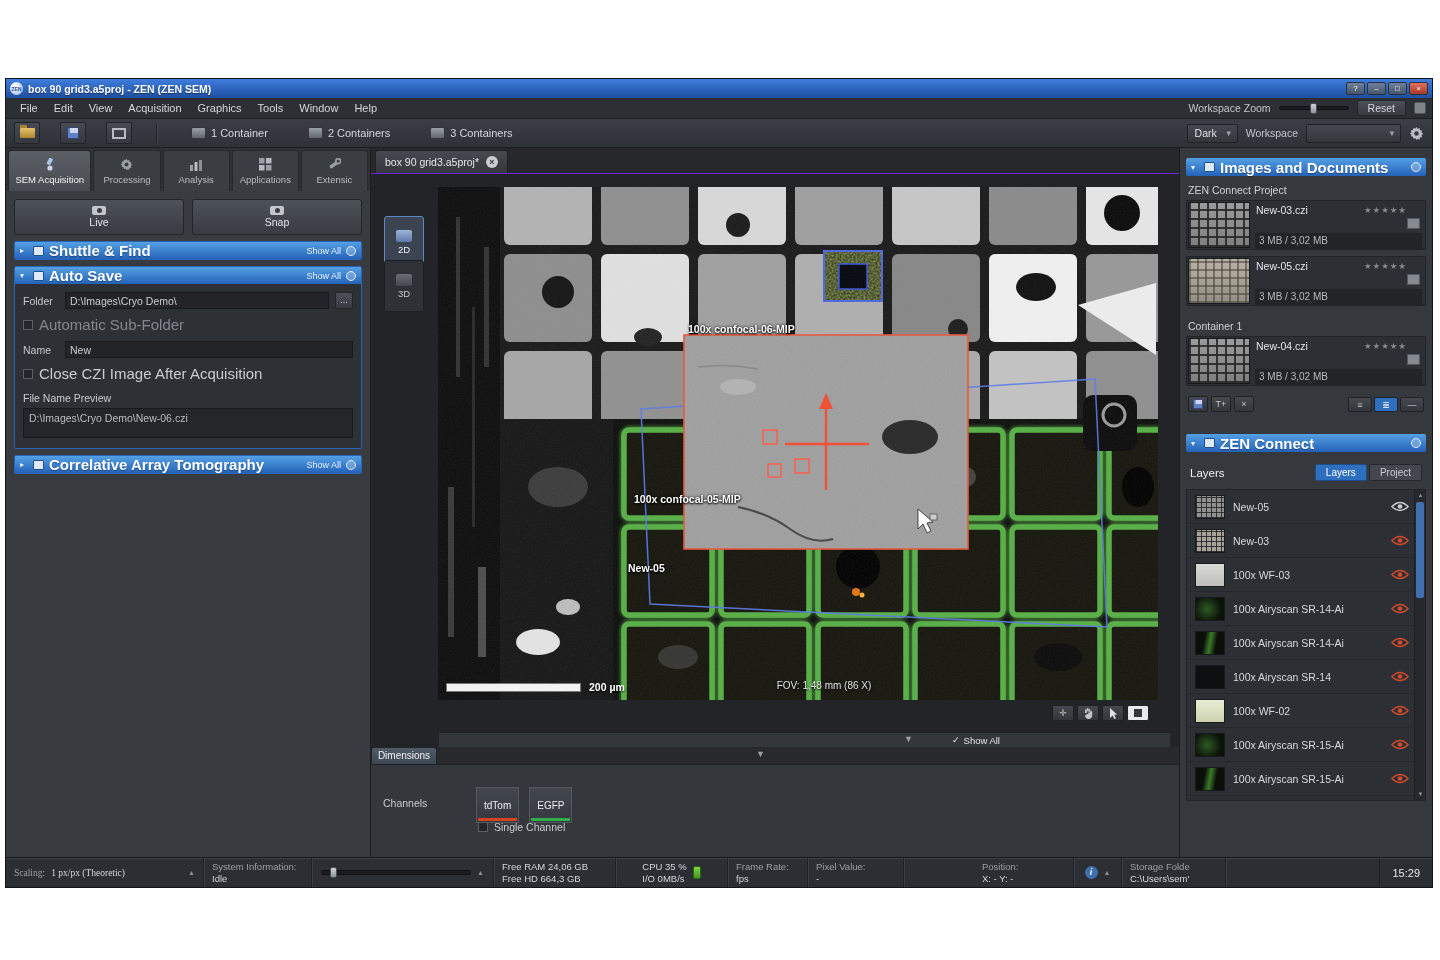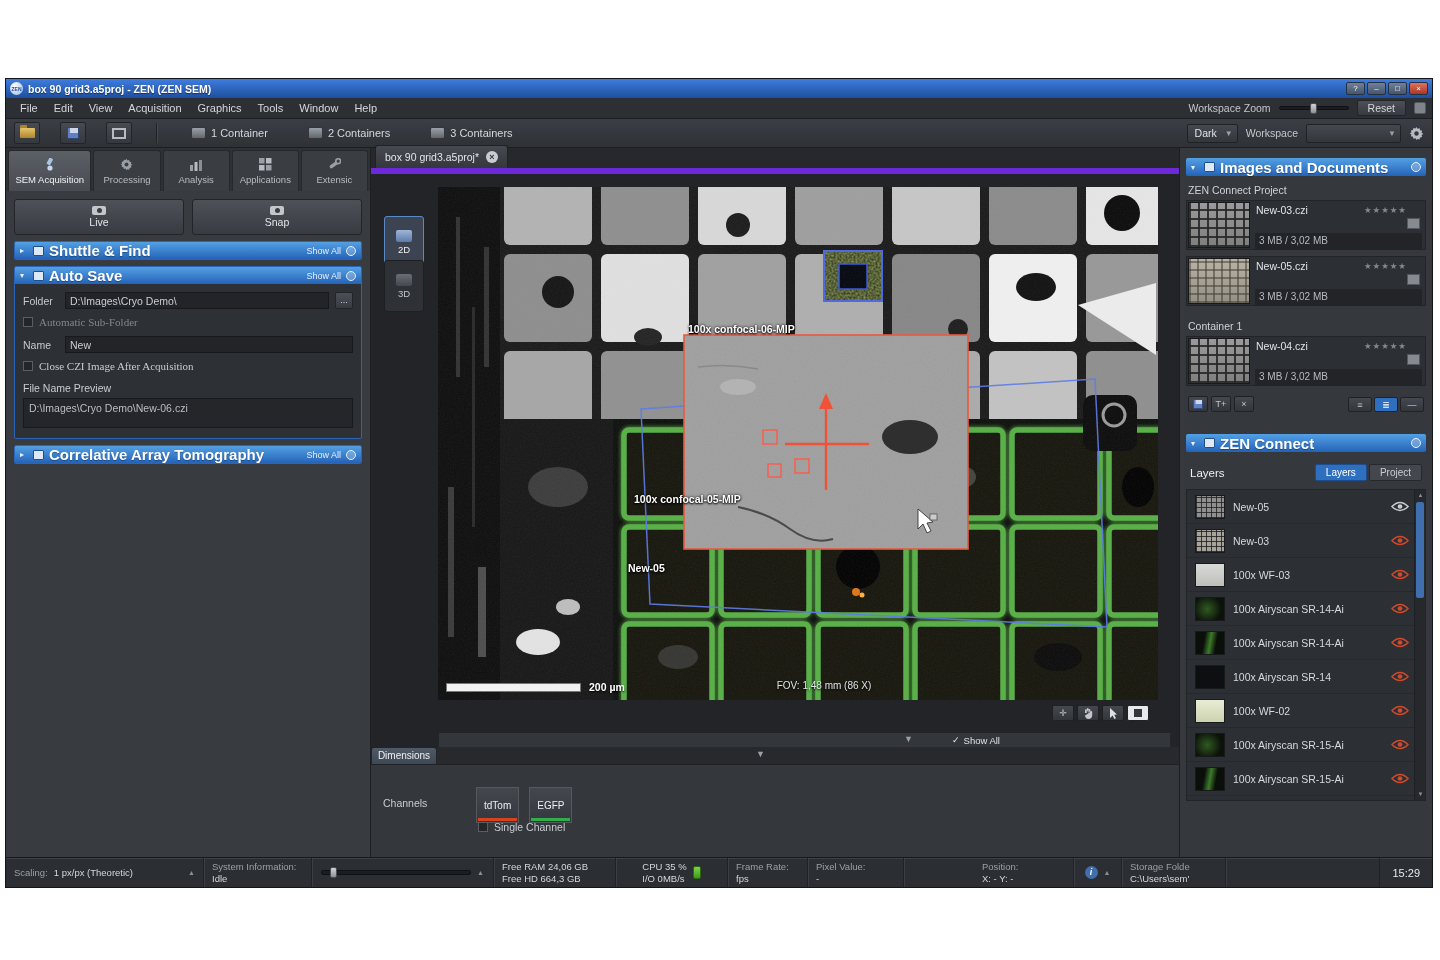--- a/index.html
+++ b/index.html
@@ -64,27 +64,27 @@
   .showall-txt{font-size:9px;color:#e7eefb;}
   .sec-badge{width:10px;height:10px;border:1px solid #e7eefb;border-radius:50%;background:rgba(255,255,255,.25);}
   .sec-body{background:#2d3035;padding:8px 8px 10px 8px;}
   .form-row{display:flex;align-items:center;gap:6px;margin-bottom:7px;}
   .form-label{width:36px;color:#c6cacf;font-size:10.5px;}
   .text-input{flex:1;height:17px;background:#222428;border:1px solid #17191c;color:#c9ccd1;font-size:10.5px;padding:0 4px;font-family:"Liberation Sans",sans-serif;}
   .browse-btn{width:18px;height:17px;background:linear-gradient(#4b4f56,#383c42);border:1px solid #222428;color:#d4d7db;font-size:9px;line-height:15px;text-align:center;border-radius:2px;}
   .check-row{display:flex;align-items:center;gap:6px;margin:6px 0;}
   .cb{width:10px;height:10px;background:#24262a;border:1px solid #5a5e64;flex:0 0 auto;}
   .check-row.disabled span{color:#83878e;}
-  .check-row span{color:#c9ccd1;font-size:11px;font-family:Liberation Serif, serif;}
+  .check-row span{color:#c9ccd1;font-size:15px;}
   .plain-label{color:#c9ccd1;font-size:10.5px;margin:10px 0 4px 0;}
   .preview-box{height:30px;background:#24262a;border:1px solid #17191c;color:#b9bdc2;font-size:10.5px;padding:3px 5px;}
 
   
   .center{flex:1 1 auto;display:flex;flex-direction:column;min-width:0;background:#26282c;}
-  .doc-tabbar{height:26px;background:#26282c;border-bottom:6px solid #6d28d9;display:flex;align-items:flex-end;padding-left:4px;flex:0 0 auto;}
+  .doc-tabbar{height:26px;background:#26282c;border-bottom:1px solid #6d28d9;display:flex;align-items:flex-end;padding-left:4px;flex:0 0 auto;}
   .doc-tab{height:23px;background:linear-gradient(#46494f,#34373c);border:1px solid #1f2125;border-bottom:none;border-radius:3px 3px 0 0;display:flex;align-items:center;gap:7px;padding:0 9px;color:#e3e5e8;font-size:10.5px;}
   .tab-close{width:12px;height:12px;border-radius:50%;background:#caccd0;color:#34373c;font-size:9px;line-height:12px;text-align:center;font-weight:bold;}
   .workspace{position:relative;height:573px;background:#222428;flex:0 0 auto;}
   .view-btn{position:absolute;left:13px;width:40px;height:52px;border-radius:3px;display:flex;flex-direction:column;align-items:center;justify-content:center;gap:2px;color:#c3c7cc;font-size:9.5px;background:#2e3136;border:1px solid #1d1f23;}
   .view-btn.active{background:#3b4450;border-color:#5a89c8;color:#eef1f5;}
   .v-ico{width:16px;height:12px;border-radius:2px;}
   .v2d{background:linear-gradient(#9fb6d8,#5d7aa8);}
   .v3d{background:linear-gradient(#6a6e75,#44484e);}
   .image-frame{position:absolute;left:67px;top:13px;width:720px;height:513px;background:#000;}
   .image-frame svg{position:absolute;left:0;top:0;}
@@ -732,21 +732,21 @@
         <div class="v-scroll">
           <span class="arr up">▲</span>
           <div class="thumb"></div>
           <span class="arr dn">▼</span>
         </div>
       </div>
     </div>
   </div>
 
   <div class="statusbar">
-    <div class="sb-cell sb-inline" style="width:198px;">
+    <div class="sb-cell sb-inline" style="width:198px;font-family:Liberation Serif, serif;">
       <span class="l1">Scaling:</span>
       <span class="l2">1 px/px (Theoretic)</span>
       <span class="sb-chev" style="margin-left:auto;">▲</span>
     </div>
     <div class="sb-cell" style="width:108px;">
       <span class="l1">System Information:</span>
       <span class="l2">Idle</span>
     </div>
     <div class="sb-cell sb-inline" style="width:182px;">
       <div class="sb-slider">

